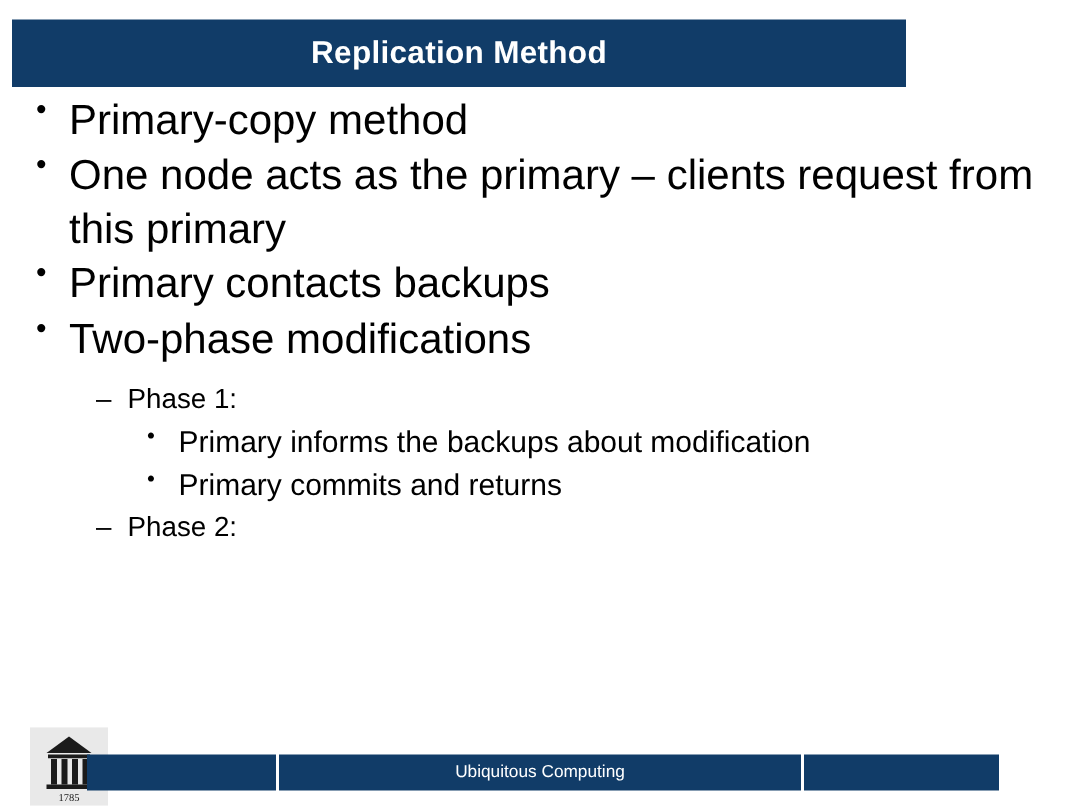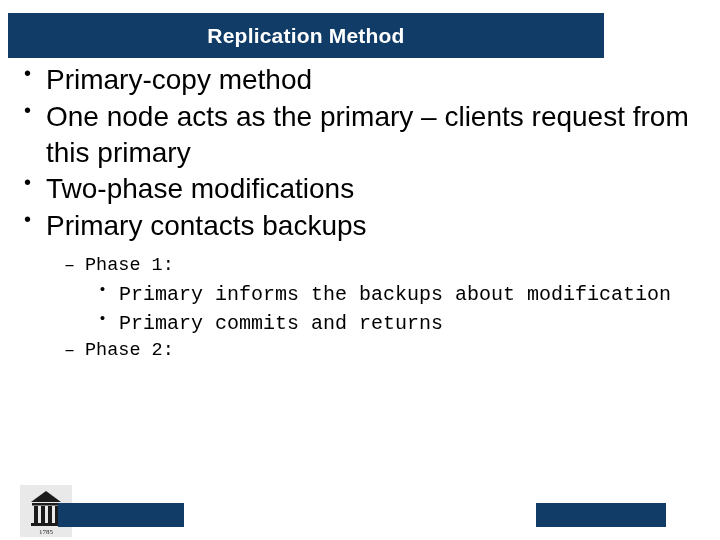--- a/index.html
+++ b/index.html
@@ -70,21 +70,20 @@
     margin: 10px 0 0 0;
     padding: 0;
   }
   ul.level2 > li.dash {
     position: relative;
     font-size: 18.5px;
     color: #000000;
     line-height: 1.3;
     padding-left: 75px;
     margin-bottom: 2px;
-    font-family: Liberation Mono, monospace;
   }
   ul.level2 > li.dash > span.dash-label {
     display: block;
   }
   ul.level2 > li.dash::before {
     content: "\2013";
     position: absolute;
     left: 54px;
     top: 0;
     font-size: 18.5px;
@@ -164,22 +163,22 @@
 <div class="slide">
 
   <div class="title-bar">
     <span class="title-text">Replication Method</span>
   </div>
 
   <div class="content">
     <ul class="level1">
       <li>Primary-copy method</li>
       <li>One node acts as the primary – clients request from this primary</li>
+      <li>Primary contacts backups</li>
       <li>Two-phase modifications</li>
-      <li>Primary contacts backups</li>
     </ul>
 
     <ul class="level2">
       <li class="dash">
         <span class="dash-label">Phase 1:</span>
         <ul class="level3">
           <li>Primary informs the backups about modification</li>
           <li>Primary commits and returns</li>
         </ul>
       </li>
@@ -197,16 +196,19 @@
         <rect x="12" y="18" width="28" height="2.5" fill="#1b1b1b"></rect>
         <rect x="14" y="21" width="4" height="17" fill="#1b1b1b"></rect>
         <rect x="21" y="21" width="4" height="17" fill="#1b1b1b"></rect>
         <rect x="28" y="21" width="4" height="17" fill="#1b1b1b"></rect>
         <rect x="35" y="21" width="4" height="17" fill="#1b1b1b"></rect>
         <rect x="11" y="38" width="30" height="3" fill="#1b1b1b"></rect>
         <text x="26" y="49" font-size="7" fill="#1b1b1b" text-anchor="middle" font-family="Liberation Serif, serif">1785</text>
       </svg>
     </div>
     <div class="footer-bar fb-left"></div>
+    <div class="footer-bar fb-center">
+      <span class="footer-text">Ubiquitous Computing</span>
+    </div>
     <div class="footer-bar fb-right"></div>
   </div>
 
 </div>
 
 </body></html>

